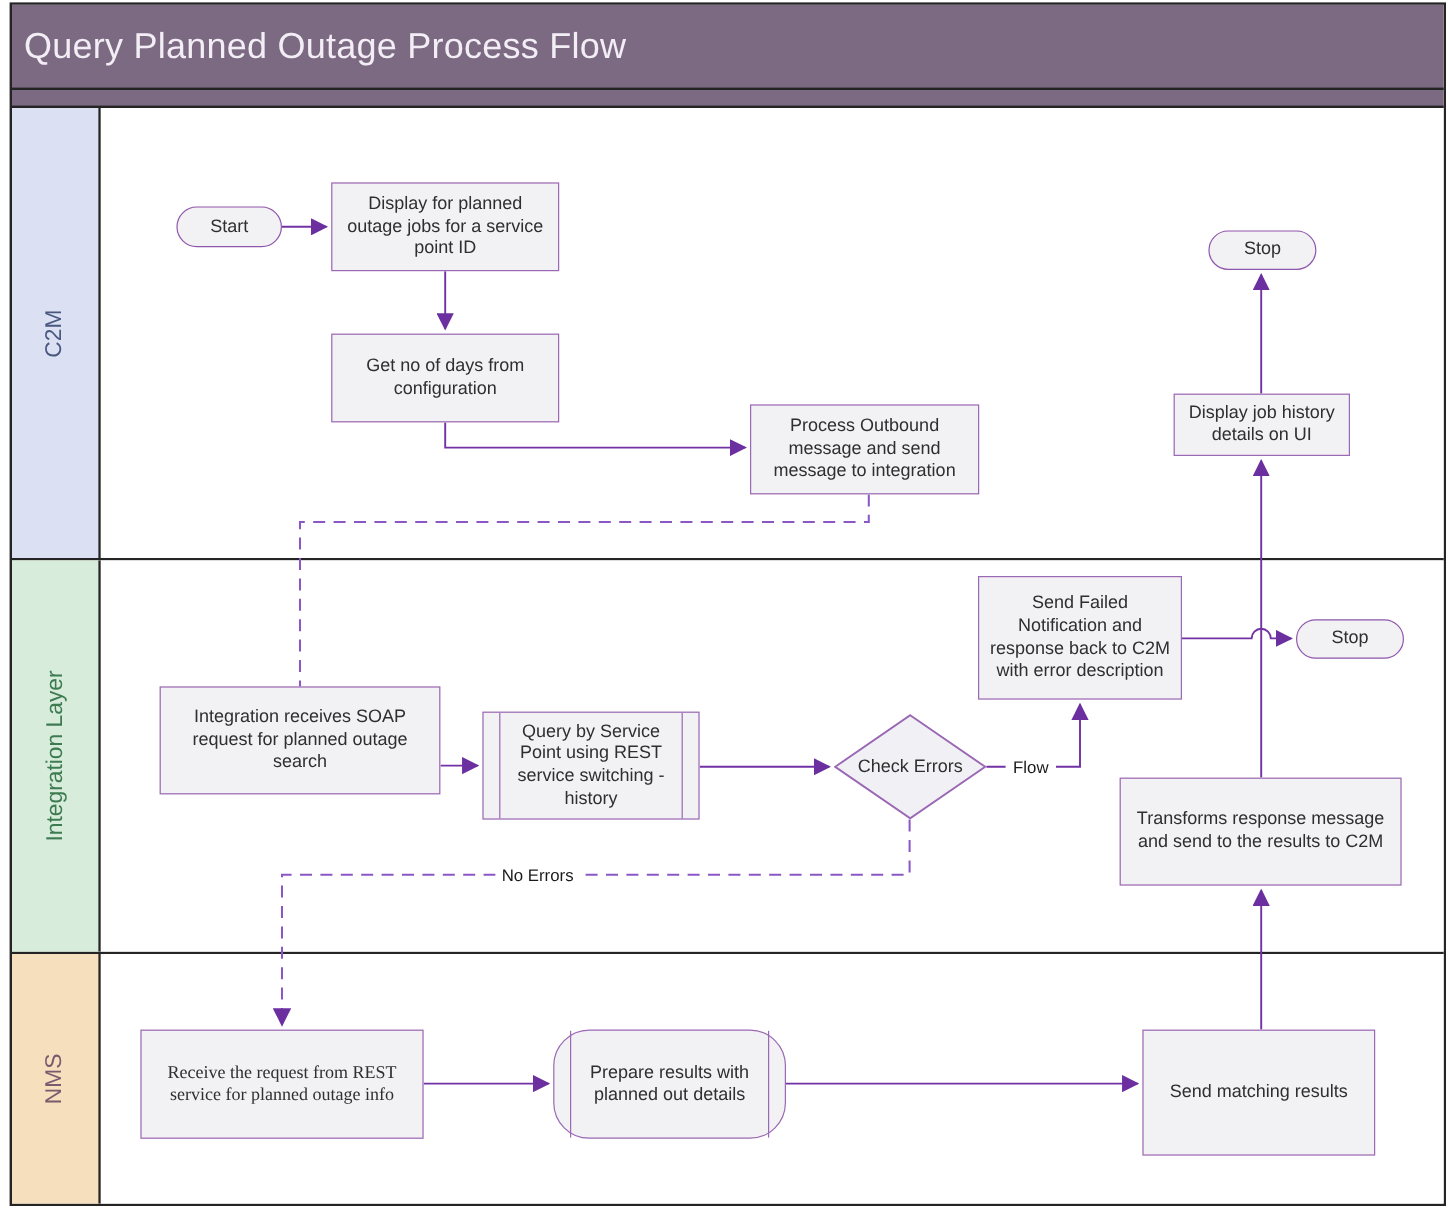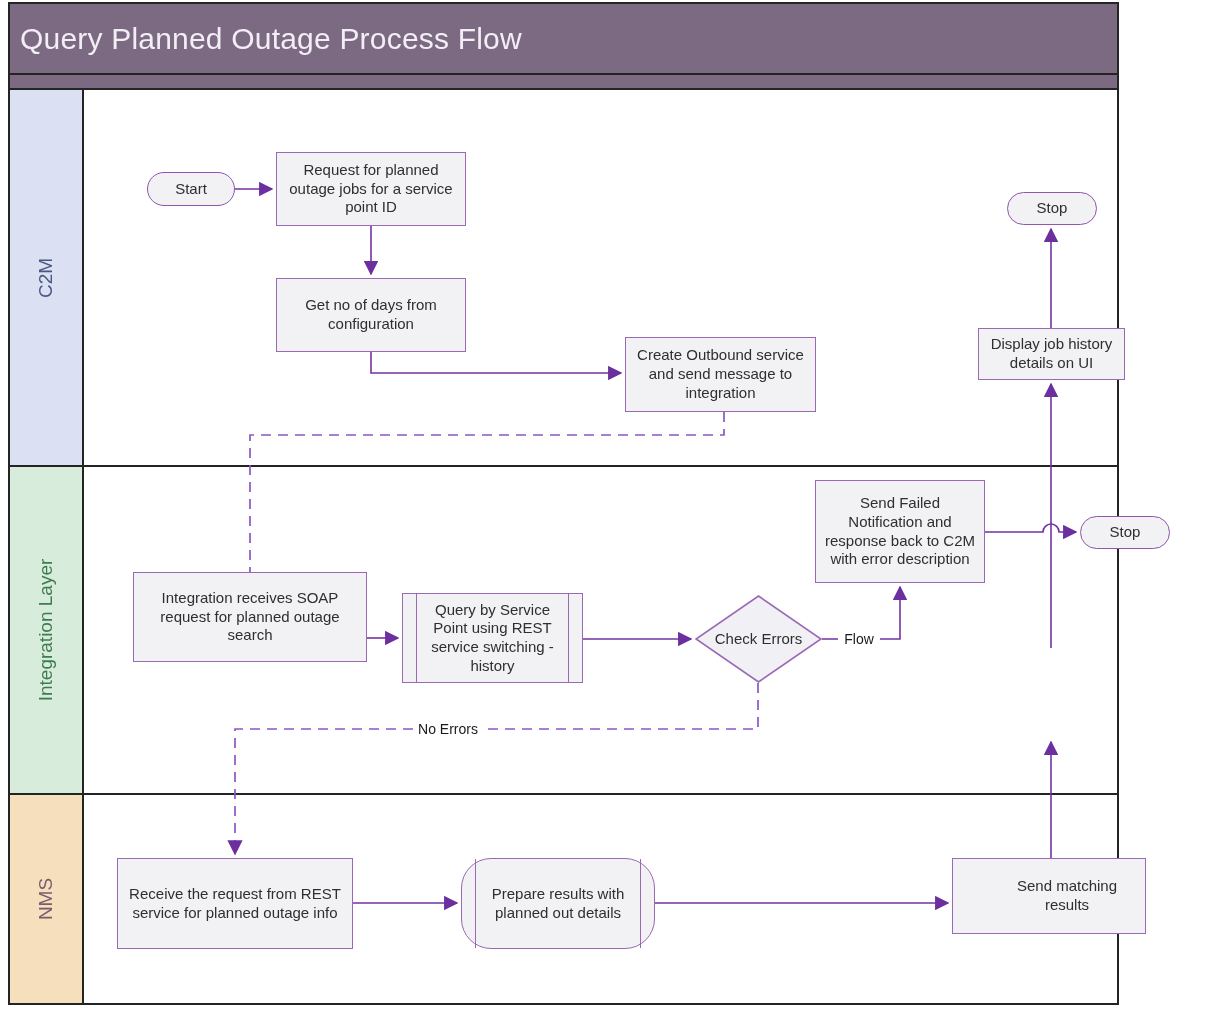--- a/index.html
+++ b/index.html
@@ -16,21 +16,21 @@
     --wire:#7232a5;
     --wire-dashed:#8a57c5;
     --arrow:#6b2fa0;
     --text:#2f2f2f;
   }
   *{margin:0;padding:0;box-sizing:border-box;}
   body{font-family:"Liberation Sans",sans-serif;background:#ffffff;}
   .canvas{position:relative;width:1207px;height:1009px;background:#ffffff;overflow:hidden;}
 
   
-  .frame{position:absolute;left:8px;top:2px;width:1111px;height:1003px;border:2px solid var(--frame-border);display:flex;flex-direction:column;background:#ffffff;}
+  .frame{position:absolute;left:8px;top:2px;width:1197px;height:1003px;border:2px solid var(--frame-border);display:flex;flex-direction:column;background:#ffffff;}
   .title-bar{height:71px;flex:0 0 71px;background:var(--title-bg);border-bottom:2px solid var(--frame-border);display:flex;align-items:center;padding-left:10px;color:#f3eef6;font-size:30px;letter-spacing:.2px;}
   .phase-strip{height:15px;flex:0 0 15px;background:var(--title-bg);border-bottom:2px solid var(--frame-border);}
   .lanes{flex:1;display:flex;flex-direction:column;}
   .lane{display:flex;border-bottom:2px solid var(--frame-border);}
   .lane:last-child{border-bottom:none;}
   .lane-label{width:74px;flex:0 0 74px;border-right:2px solid var(--frame-border);display:flex;align-items:center;justify-content:center;overflow:hidden;}
   .lane-label span{transform:rotate(-90deg);white-space:nowrap;font-size:19px;}
   .lane-body{flex:1;background:#ffffff;}
   .lane-c2m{height:377px;flex:0 0 377px;}
   .lane-c2m .lane-label{background:var(--lane-c2m-bg);color:var(--lane-c2m-text);}
@@ -112,29 +112,29 @@
     <path class="wire" marker-end="url(#arr)" d="M655,903 H948"></path>
     <path class="wire-dashed" marker-end="url(#arr)" d="M724,412 V435 H250 V589"></path>
     <path class="wire-dashed" marker-end="url(#arr)" d="M758,683 V729 H235 V854"></path>
   </svg>
 
   <div class="node terminator" style="left:147px;top:172px;width:88px;height:34px;">
     <span>Start</span>
   </div>
 
   <div class="node process" style="left:276px;top:152px;width:190px;height:74px;">
-    <span>Request for planned outage jobs for a service point ID</span>
+    <span>Display for planned outage jobs for a service point ID</span>
   </div>
 
   <div class="node process" style="left:276px;top:278px;width:190px;height:74px;">
     <span>Get no of days from configuration</span>
   </div>
 
   <div class="node process" style="left:625px;top:337px;width:191px;height:75px;">
-    <span>Create Outbound service and send message to integration</span>
+    <span>Process Outbound message and send message to integration</span>
   </div>
 
   <div class="node process" style="left:133px;top:572px;width:234px;height:90px;">
     <span>Integration receives SOAP request for planned outage search</span>
   </div>
 
   <div class="node predef" style="left:402px;top:593px;width:181px;height:90px;justify-content:center;">
     <span>Query by Service Point using REST service switching - history</span>
   </div>
 
@@ -146,37 +146,40 @@
   </div>
 
   <div class="node process" style="left:815px;top:480px;width:170px;height:103px;">
     <span>Send Failed Notification and response back to C2M with error description</span>
   </div>
 
   <div class="node terminator" style="left:1080px;top:516px;width:90px;height:33px;">
     <span>Stop</span>
   </div>
 
+  <div class="node process" style="left:933px;top:648px;width:235px;height:90px;">
+    <span>Transforms response message and send to the results to C2M</span>
+  </div>
 
   <div class="node process" style="left:978px;top:328px;width:147px;height:52px;">
     <span>Display job history details on UI</span>
   </div>
 
   <div class="node terminator" style="left:1007px;top:192px;width:90px;height:33px;">
     <span>Stop</span>
   </div>
 
-  <div class="node process" style="left:117px;top:858px;width:236px;height:91px;">
+  <div class="node process" style="left:117px;top:858px;width:236px;height:91px;font-family:Liberation Serif, serif;">
     <span>Receive the request from REST service for planned outage info</span>
   </div>
 
   <div class="node predef" style="left:461px;top:858px;width:194px;height:91px;border-radius:30px;">
     <span>Prepare results with planned out details</span>
   </div>
 
-  <div class="node process" style="left:952px;top:858px;width:194px;height:76px;padding-left:42px;">
+  <div class="node process" style="left:952px;top:858px;width:194px;height:105px;">
     <span>Send matching results</span>
   </div>
 
   <span class="edge-label" style="left:838px;top:630px;width:42px;">Flow</span>
   <span class="edge-label" style="left:413px;top:720px;width:70px;">No Errors</span>
 
 </div>
 
 </body></html>

